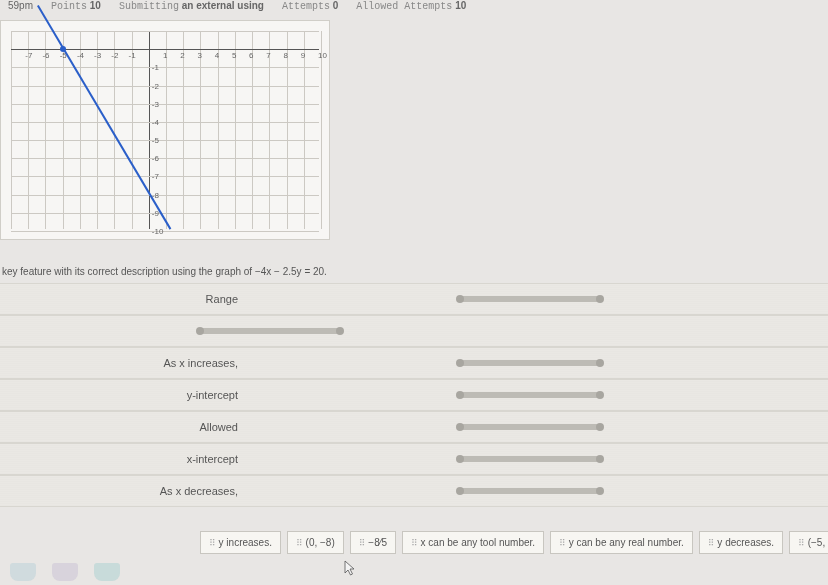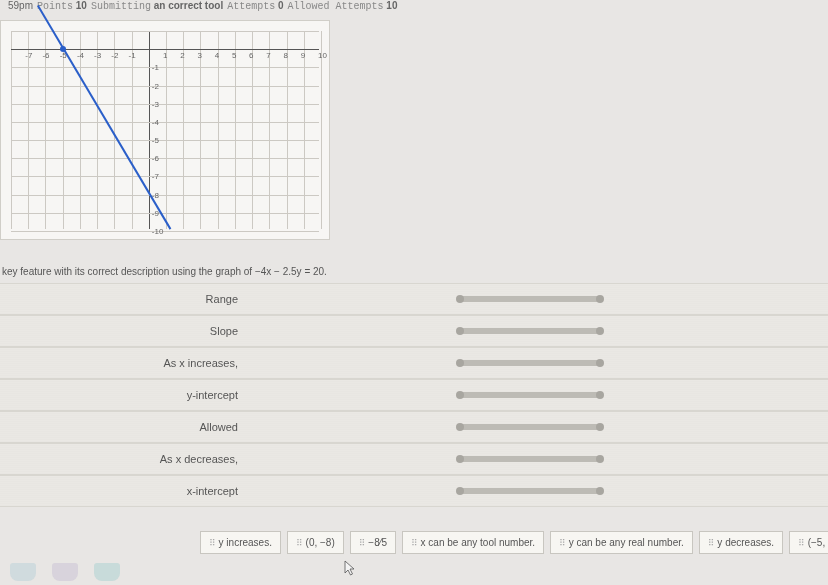--- a/index.html
+++ b/index.html
@@ -1,18 +1,18 @@
 <!DOCTYPE html>
 <html><head>
 <meta charset="utf-8">
 <style>
   * { box-sizing: border-box; margin: 0; padding: 0; }
   body { font-family: Arial, sans-serif; background: #e8e6e4; font-size: 11px; color: #555; width: 828px; height: 585px; overflow: hidden; position: relative; }
   
-  .header { display: flex; gap: 4px; padding: 0 8px 4px; font-size: 10px; color: #666; align-items: baseline; }
+  .header { display: flex; gap: 18px; padding: 0 8px 4px; font-size: 10px; color: #666; align-items: baseline; }
   .header .label { color: #888; font-family: Liberation Mono, monospace; }
   .header .value { font-weight: 600; color: #666; }
   
   .graph-container { width: 330px; height: 220px; background: #f7f6f4; border: 1px solid #d0cec8; margin: 4px 0 6px 0; position: relative; }
   .graph-grid { position: absolute; inset: 10px; }
   .grid-line-v, .grid-line-h { position: absolute; background: #ccc9c3; }
   .grid-line-v { width: 1px; height: 100%; top: 0; }
   .grid-line-h { height: 1px; width: 100%; left: 0; }
   .axis-v, .axis-h { position: absolute; background: #555; }
   .axis-v { width: 1px; height: 100%; top: 0; }
@@ -42,21 +42,21 @@
   .footer-icons div { width: 26px; height: 18px; background: #b8cfd8; border-radius: 3px 3px 8px 8px; opacity: 0.5; }
   .footer-icons div:nth-child(2) { background: #c8bfd4; }
   .footer-icons div:nth-child(3) { background: #a8cfd0; }
 </style>
 </head>
 <body>
 
 <div class="header">
   <span>59pm</span>
   <span><span class="label">Points</span> <span class="value">10</span></span>
-  <span><span class="label">Submitting</span> <span class="value">an correct tool</span></span>
+  <span><span class="label">Submitting</span> <span class="value">an external using</span></span>
   <span><span class="label">Attempts</span> <span class="value">0</span></span>
   <span><span class="label">Allowed Attempts</span> <span class="value">10</span></span>
 </div>
 
 <div class="graph-container">
   <div class="graph-grid">
 
   <div class="grid-line-v" style="left: 0px;"></div>
       <div class="grid-line-v" style="left: 17.2222px;"></div>
       <div class="tick-label" style="left: 14.2222px; top: 20.1818px;">-7</div>
@@ -122,41 +122,40 @@
 
 <div class="instruction">key feature with its correct description using the graph of −4x − 2.5y = 20.</div>
 
 <div class="match-rows">
 
 <div class="match-row">
       <div class="match-label">Range</div>
       <div class="drop-zone"></div>
     </div>
     <div class="match-row">
-      <div class="match-label">Slope</div>
       <div class="drop-zone"></div>
     </div>
     <div class="match-row">
       <div class="match-label">As x increases,</div>
       <div class="drop-zone"></div>
     </div>
     <div class="match-row">
       <div class="match-label">y-intercept</div>
       <div class="drop-zone"></div>
     </div>
     <div class="match-row">
       <div class="match-label">Allowed</div>
       <div class="drop-zone"></div>
     </div>
     <div class="match-row">
+      <div class="match-label">x-intercept</div>
+      <div class="drop-zone"></div>
+    </div>
+    <div class="match-row">
       <div class="match-label">As x decreases,</div>
-      <div class="drop-zone"></div>
-    </div>
-    <div class="match-row">
-      <div class="match-label">x-intercept</div>
       <div class="drop-zone"></div>
     </div>
   </div>
 
 <div class="tiles">
 
 <div class="tile">
       <span class="drag-handle">⠿</span>
       <span>y increases.</span>
     </div>

